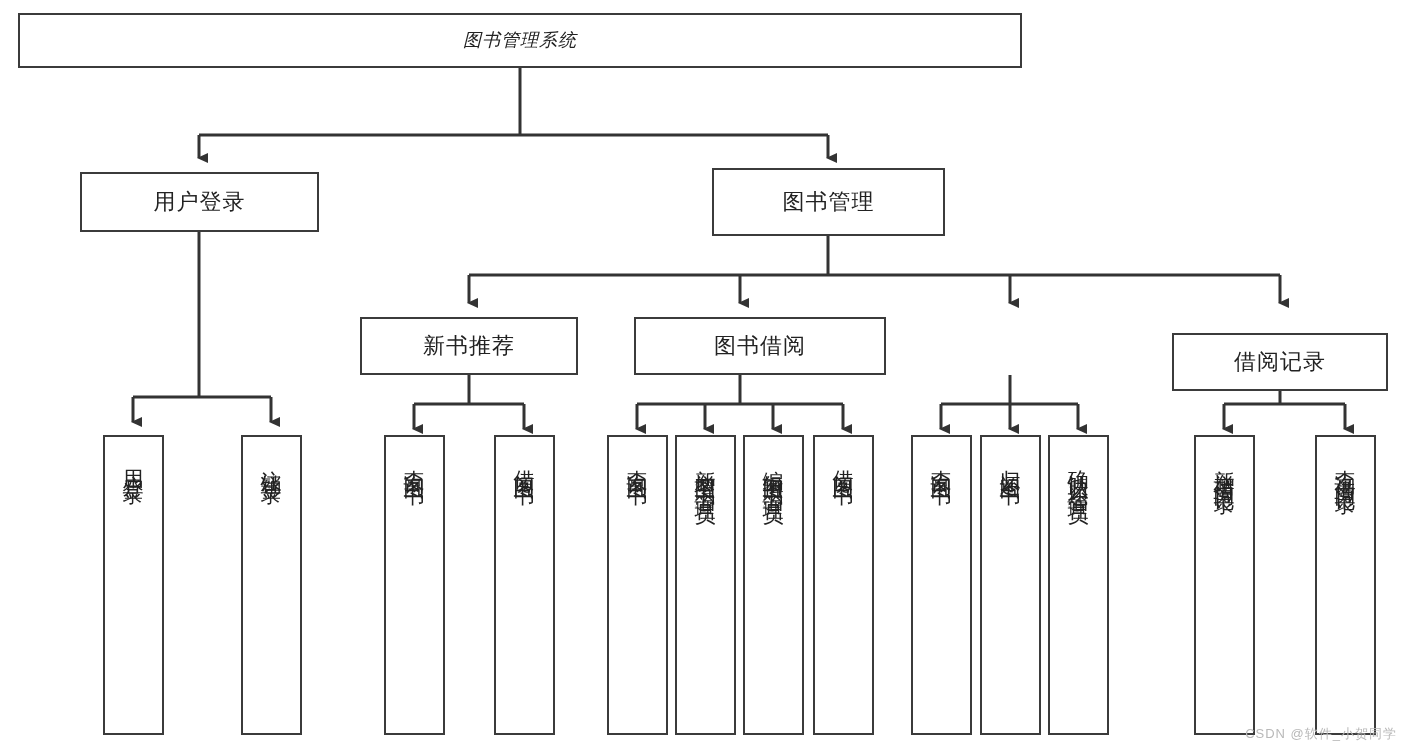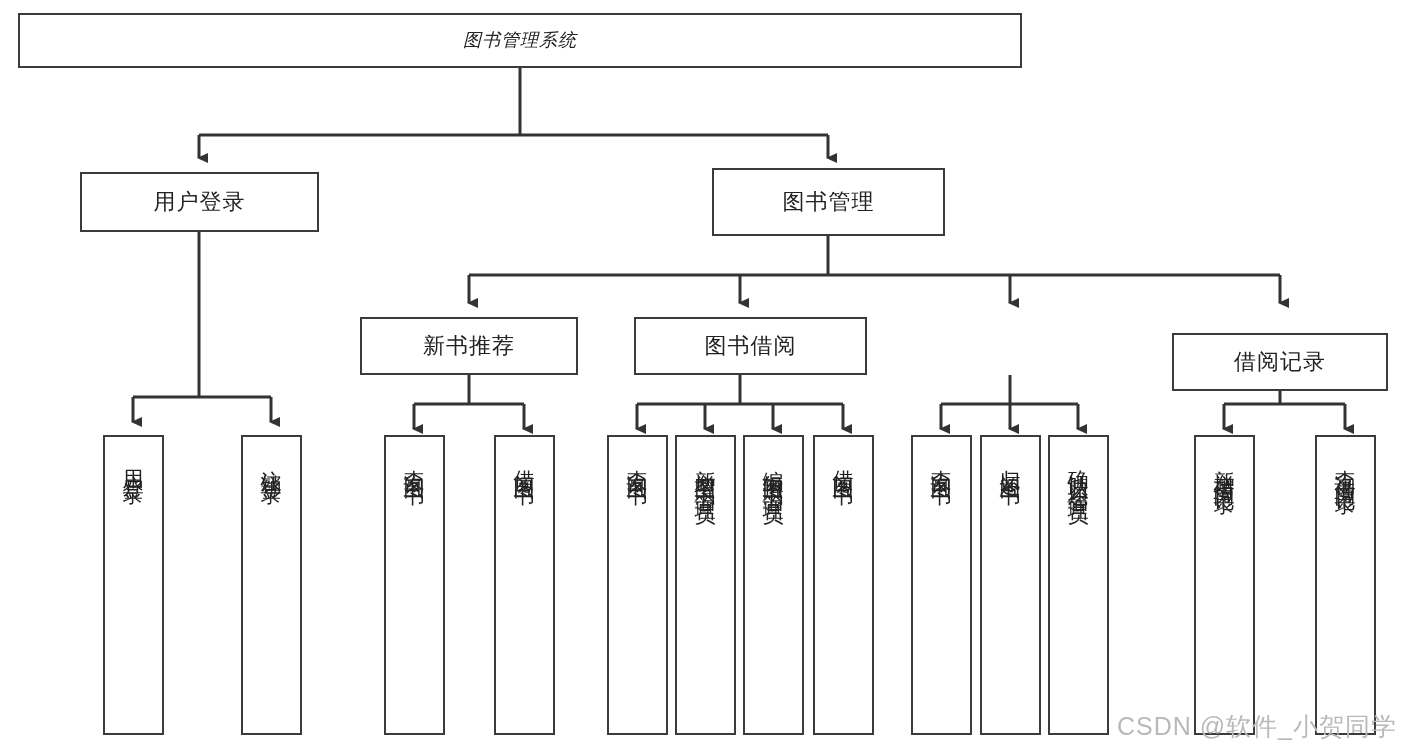--- a/index.html
+++ b/index.html
@@ -60,21 +60,21 @@
     -webkit-writing-mode:vertical-rl;
     letter-spacing:5px;
     line-height:1;
     display:block;
     white-space:nowrap;
   }
   .watermark{
     position:absolute;
     right:8px;
     bottom:4px;
-    font-size:25px;
+    font-size:13px;
     color:#b9b9b9;
     letter-spacing:1px;
     white-space:nowrap;
     user-select:none;
   }
 </style>
 </head>
 <body>
 
 <div id="canvas">
@@ -138,21 +138,21 @@
   <div class="node lvl1" style="left:80px;top:172px;width:239px;height:60px;">
     <span>用户登录</span>
   </div>
   <div class="node lvl1" style="left:712px;top:168px;width:233px;height:68px;">
     <span>图书管理</span>
   </div>
 
   <div class="node lvl2" style="left:360px;top:317px;width:218px;height:58px;">
     <span>新书推荐</span>
   </div>
-  <div class="node lvl2" style="left:634px;top:317px;width:233px;height:58px;">
+  <div class="node lvl2" style="left:634px;top:317px;width:252px;height:58px;">
     <span>图书借阅</span>
   </div>
   <div class="node lvl2" style="left:1172px;top:317px;width:216px;height:58px;margin-top:16px;">
     <span>借阅记录</span>
   </div>
 
   <div class="node leaf" style="left:103px;top:435px;width:61px;height:300px;">
     <span class="vtext">用户登录</span>
   </div>
   <div class="node leaf" style="left:241px;top:435px;width:61px;height:300px;">

